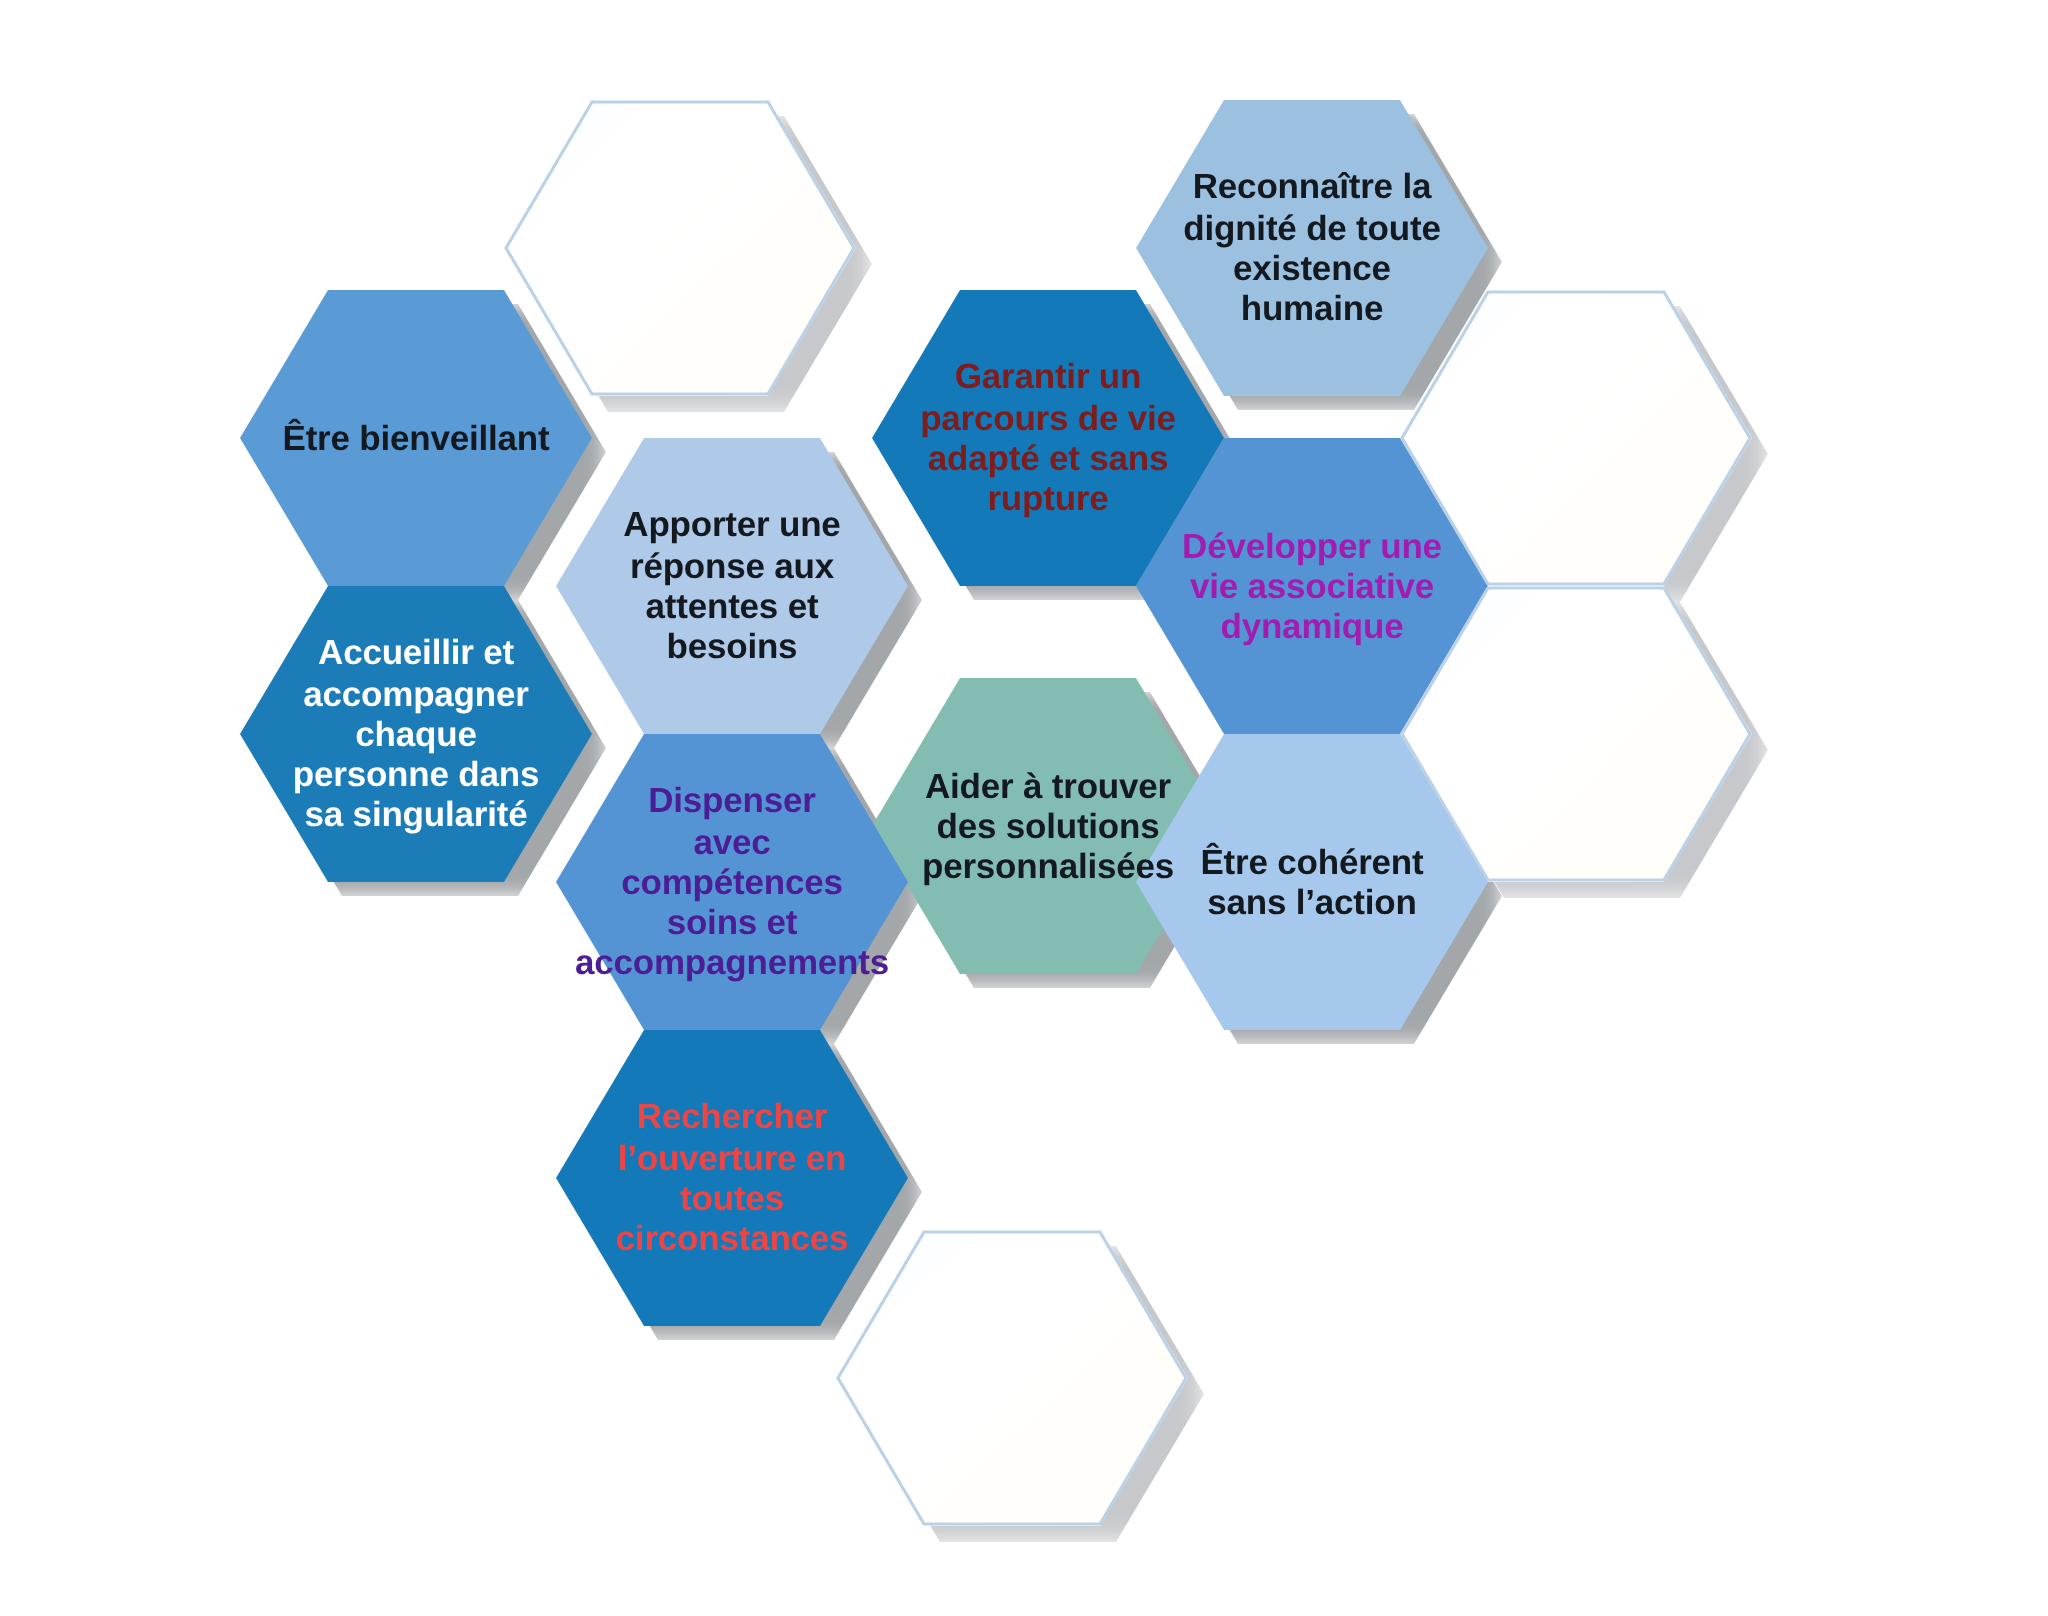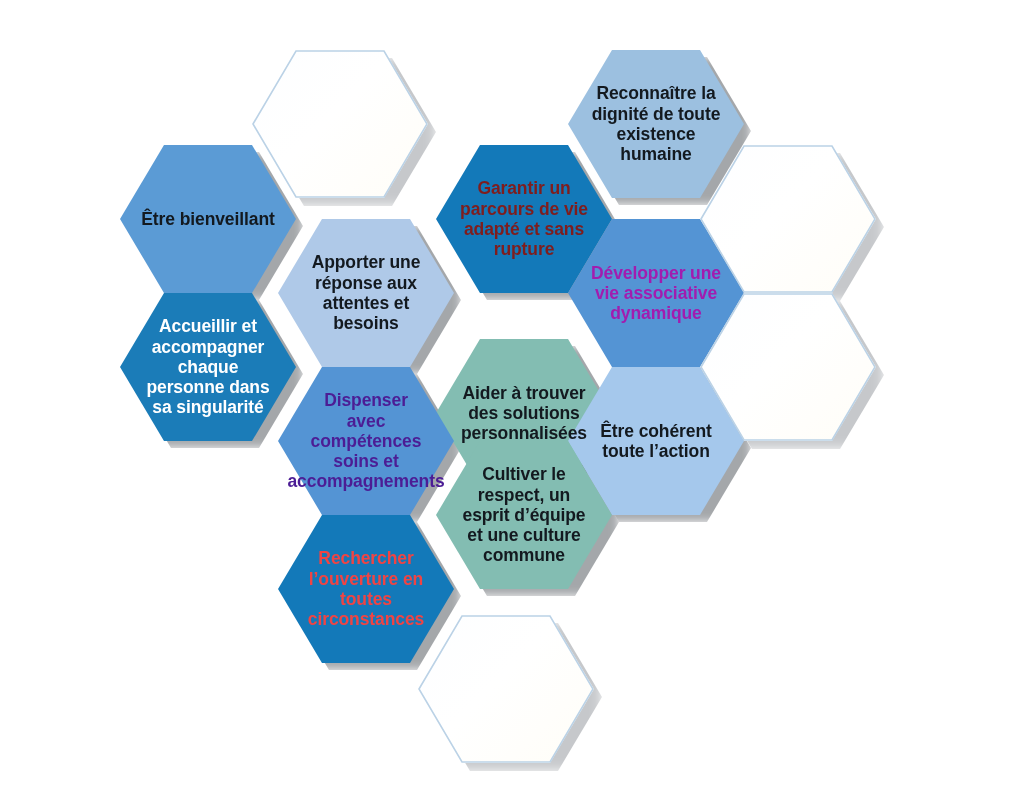--- a/index.html
+++ b/index.html
@@ -192,30 +192,21 @@
       <div class="face" style="background: rgb(84, 148, 212);"></div>
       <div class="label" style="color: #4c1d95;">Dispenser
 avec
 compétences soins et
 accompagnements</div>
     </div>
     <div class="hex v-lightblue" style="left: 568px; top: 367px;">
       <div class="shadow"></div>
       <div class="face" style="background: rgb(165, 200, 236);"></div>
       <div class="label" style="color: rgb(19, 25, 31);">Être cohérent
-toute l’action</div>
-    </div>
-    <div class="hex v-teal" style="left: 436px; top: 441px;">
-      <div class="shadow"></div>
-      <div class="face" style="background: rgb(131, 189, 178);"></div>
-      <div class="label" style="color: rgb(19, 25, 31);">Cultiver le
-respect, un
-esprit d’équipe
-et une culture
-commune</div>
+sans l’action</div>
     </div>
     <div class="hex v-strongblue" style="left: 278px; top: 515px;">
       <div class="shadow"></div>
       <div class="face" style="background: rgb(19, 121, 185);"></div>
       <div class="label" style="color: #ef4444;">Rechercher
 l’ouverture en
 toutes
 circonstances</div>
     </div>
     <div class="hex v-empty" style="left: 418px; top: 615px;">

